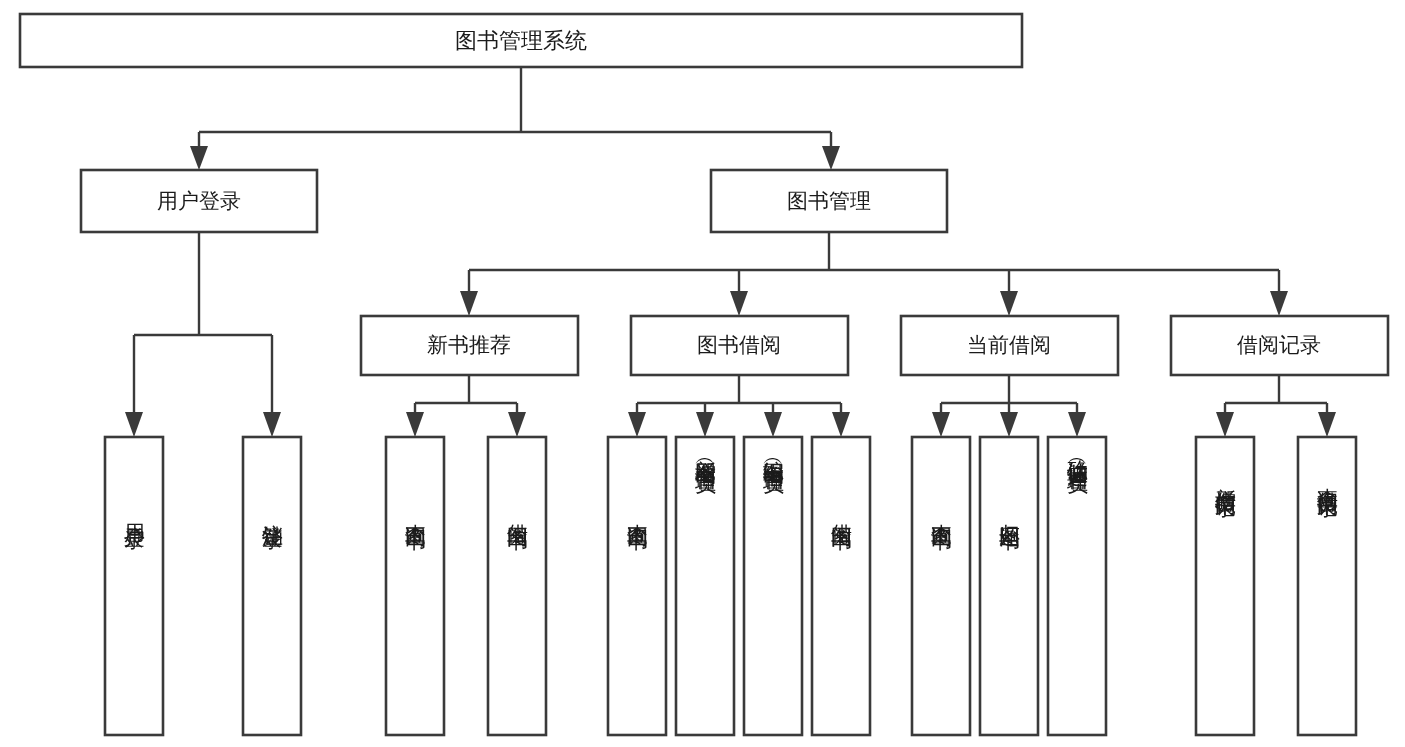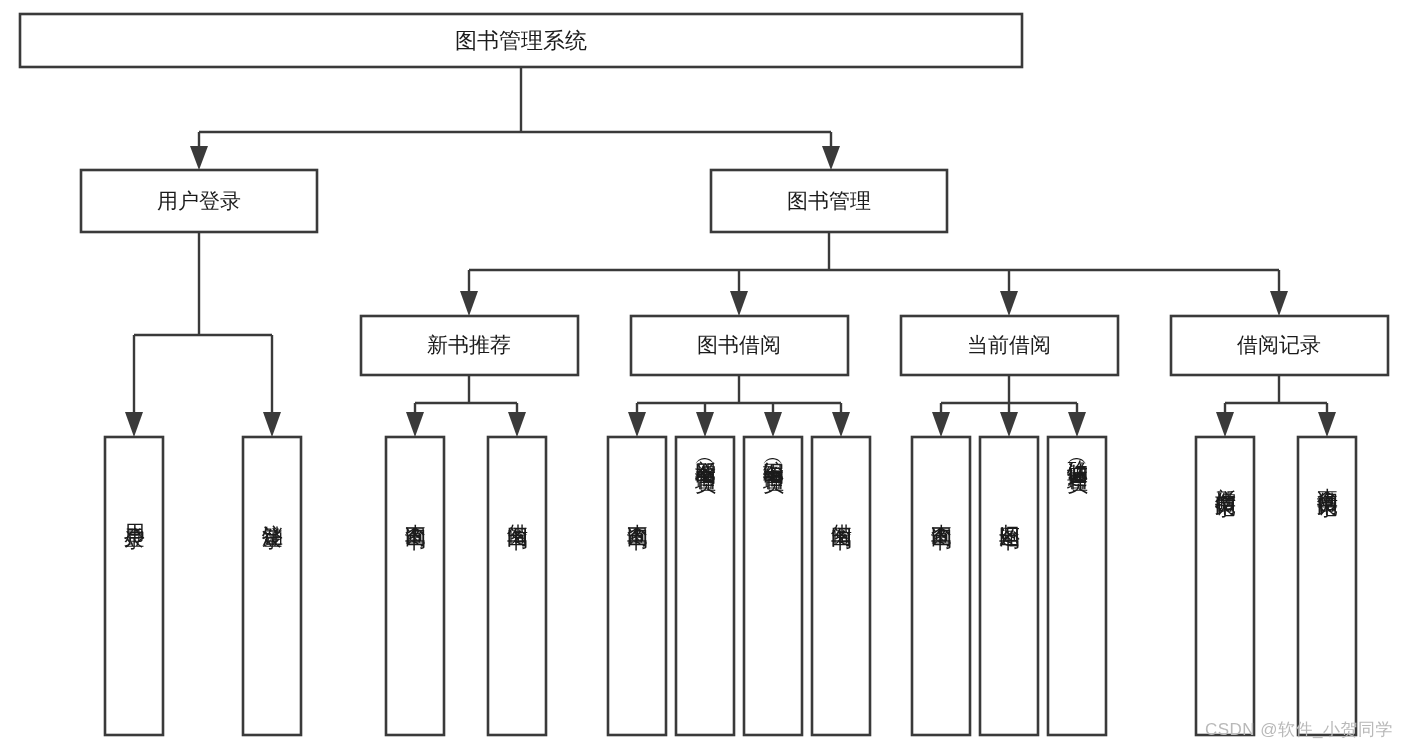--- a/index.html
+++ b/index.html
@@ -216,15 +216,14 @@
     <span class="leaf-label" style="margin-top:6px;">确认归还（管理员）</span>
   </div>
 
   <div class="leaf-label-wrap" style="left:1196px; top:437px; width:58px; height:298px;">
     <span class="leaf-label" style="margin-top:34px;">新增借阅记录</span>
   </div>
   <div class="leaf-label-wrap" style="left:1298px; top:437px; width:58px; height:298px;">
     <span class="leaf-label" style="margin-top:34px;">查询借阅记录</span>
   </div>
 
-  <div class="watermark">CSDN @软件_小贺同学</div>
 
 </div>
 
 </body></html>

